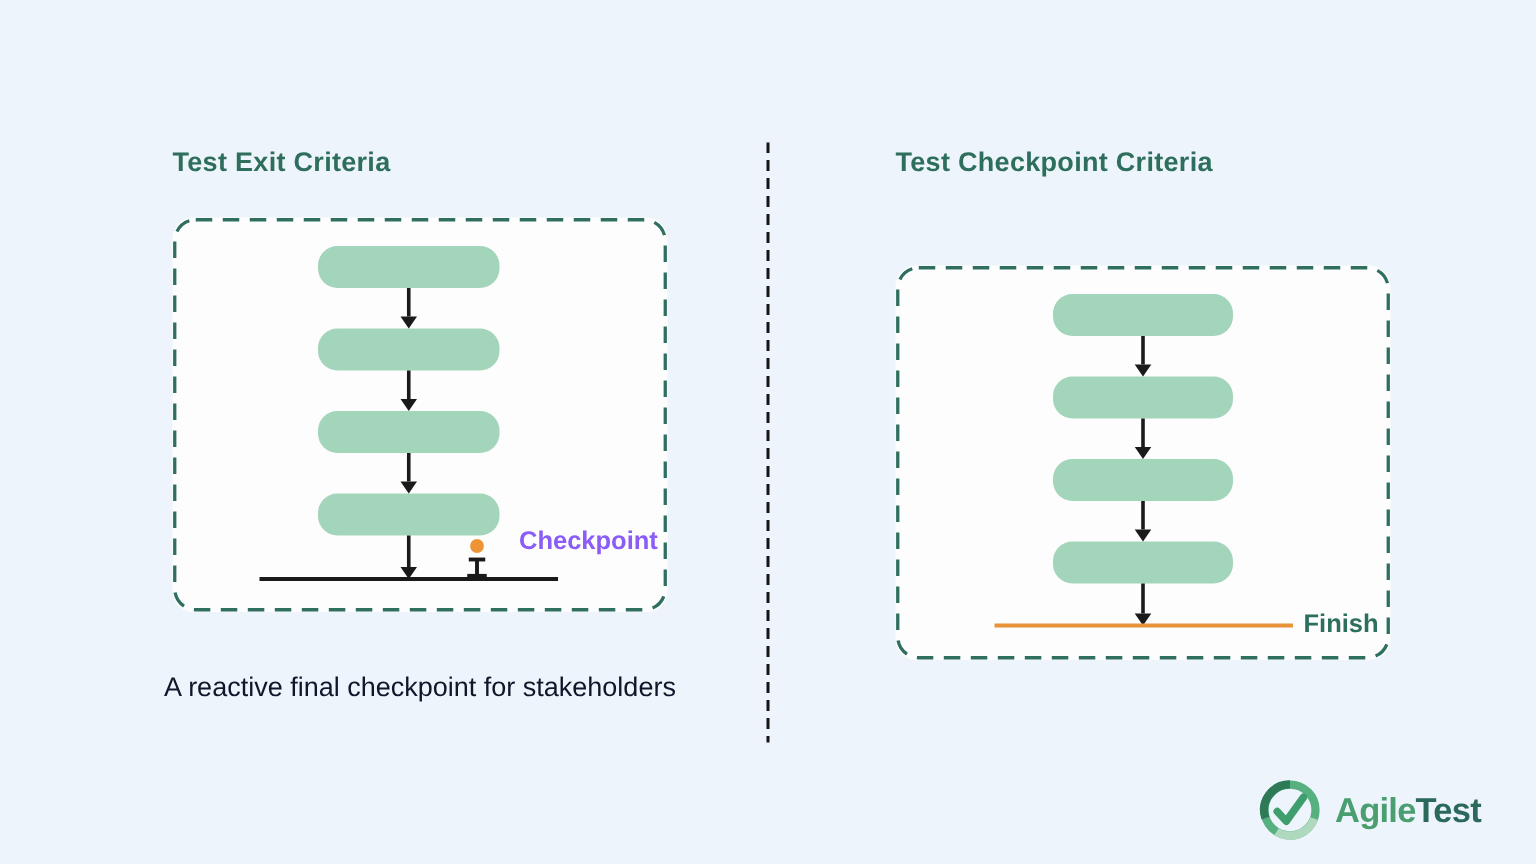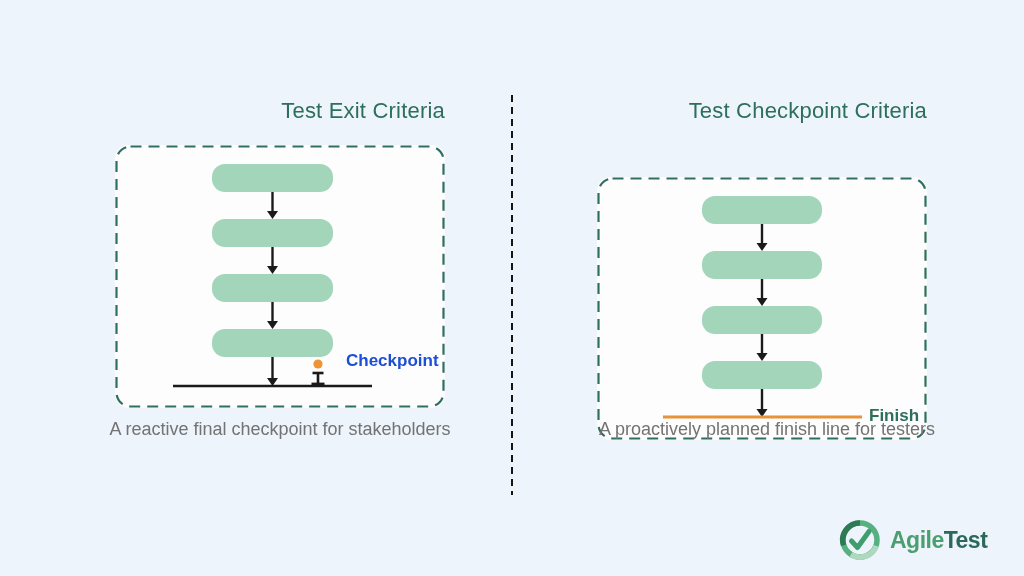--- a/index.html
+++ b/index.html
@@ -9,23 +9,23 @@
     background: #edf4fb;
     position: relative;
     overflow: hidden;
   }
   .stage { position: absolute; inset: 0; width: 1024px; height: 576px; }
 
   .panel-title {
     position: absolute;
     top: 98px;
     width: 330px;
-    text-align: right;
-    font-size: 22px;
-    font-weight: normal;
+    text-align: left;
+    font-size: 18px;
+    font-weight: bold;
     color: #2d6e5c;
     letter-spacing: 0.2px;
     white-space: nowrap;
   }
   .panel-title.left  { left: 115px; }
   .panel-title.right { left: 597px; }
 
   .panel {
     position: absolute;
     top: 145px;
@@ -37,30 +37,30 @@
   .panel.left  { left: 115px; }
   .panel.right { left: 597px; margin-top: 32px; }
   .panel svg { position: absolute; inset: 0; display: block; }
 
   .marker-label {
     position: absolute;
     font-size: 17px;
     font-weight: bold;
     white-space: nowrap;
   }
-  .marker-label.checkpoint { left: 231px; top: 206px; color: #1d4ed8; }
+  .marker-label.checkpoint { left: 231px; top: 206px; color: #8b5cf6; }
   .marker-label.finish     { left: 272px; top: 229px; color: #2d6e5c; }
 
   .caption {
     position: absolute;
-    top: 419px;
+    top: 448px;
     width: 440px;
     text-align: center;
     font-size: 18px;
-    color: #737373;
+    color: #0f172a;
     white-space: nowrap;
   }
   .caption.left  { left: 60px; }
   .caption.right { left: 547px; }
 
   .divider {
     position: absolute;
     left: 511px;
     top: 95px;
     width: 2px;
@@ -153,21 +153,20 @@
         <line x1="165" y1="212" x2="165" y2="232"></line>
           <polygon points="159.5,232 170.5,232 165,240" stroke="none"></polygon>
       </g>
 
       <line x1="66" y1="240" x2="265" y2="240" stroke="#e8923a" stroke-width="2.8"></line>
     </svg>
     <div class="marker-label finish">Finish</div>
   </div>
 
   <div class="caption left">A reactive final checkpoint for stakeholders</div>
-  <div class="caption right">A proactively planned finish line for testers</div>
 
   <div class="logo">
     <svg width="44" height="44" viewBox="0 0 44 44">
       <circle cx="22" cy="22" r="17" fill="none" stroke="#57b07f" stroke-width="5.5"></circle>
       <path d="M 22,5 A 17,17 0 0 0 5.6,27.4" fill="none" stroke="#2e7a57" stroke-width="5.5"></path>
       <path d="M 38.2,27.8 A 17,17 0 0 1 13,36.4" fill="none" stroke="#aed9bf" stroke-width="5.5"></path>
       <path d="M 13.5,23 L 19.5,29.5 L 31,13.5" fill="none" stroke="#3f9e6e" stroke-width="5" stroke-linecap="round" stroke-linejoin="round"></path>
     </svg>
     <div class="brand">
       <span class="first">Agile</span><span class="second">Test</span>

